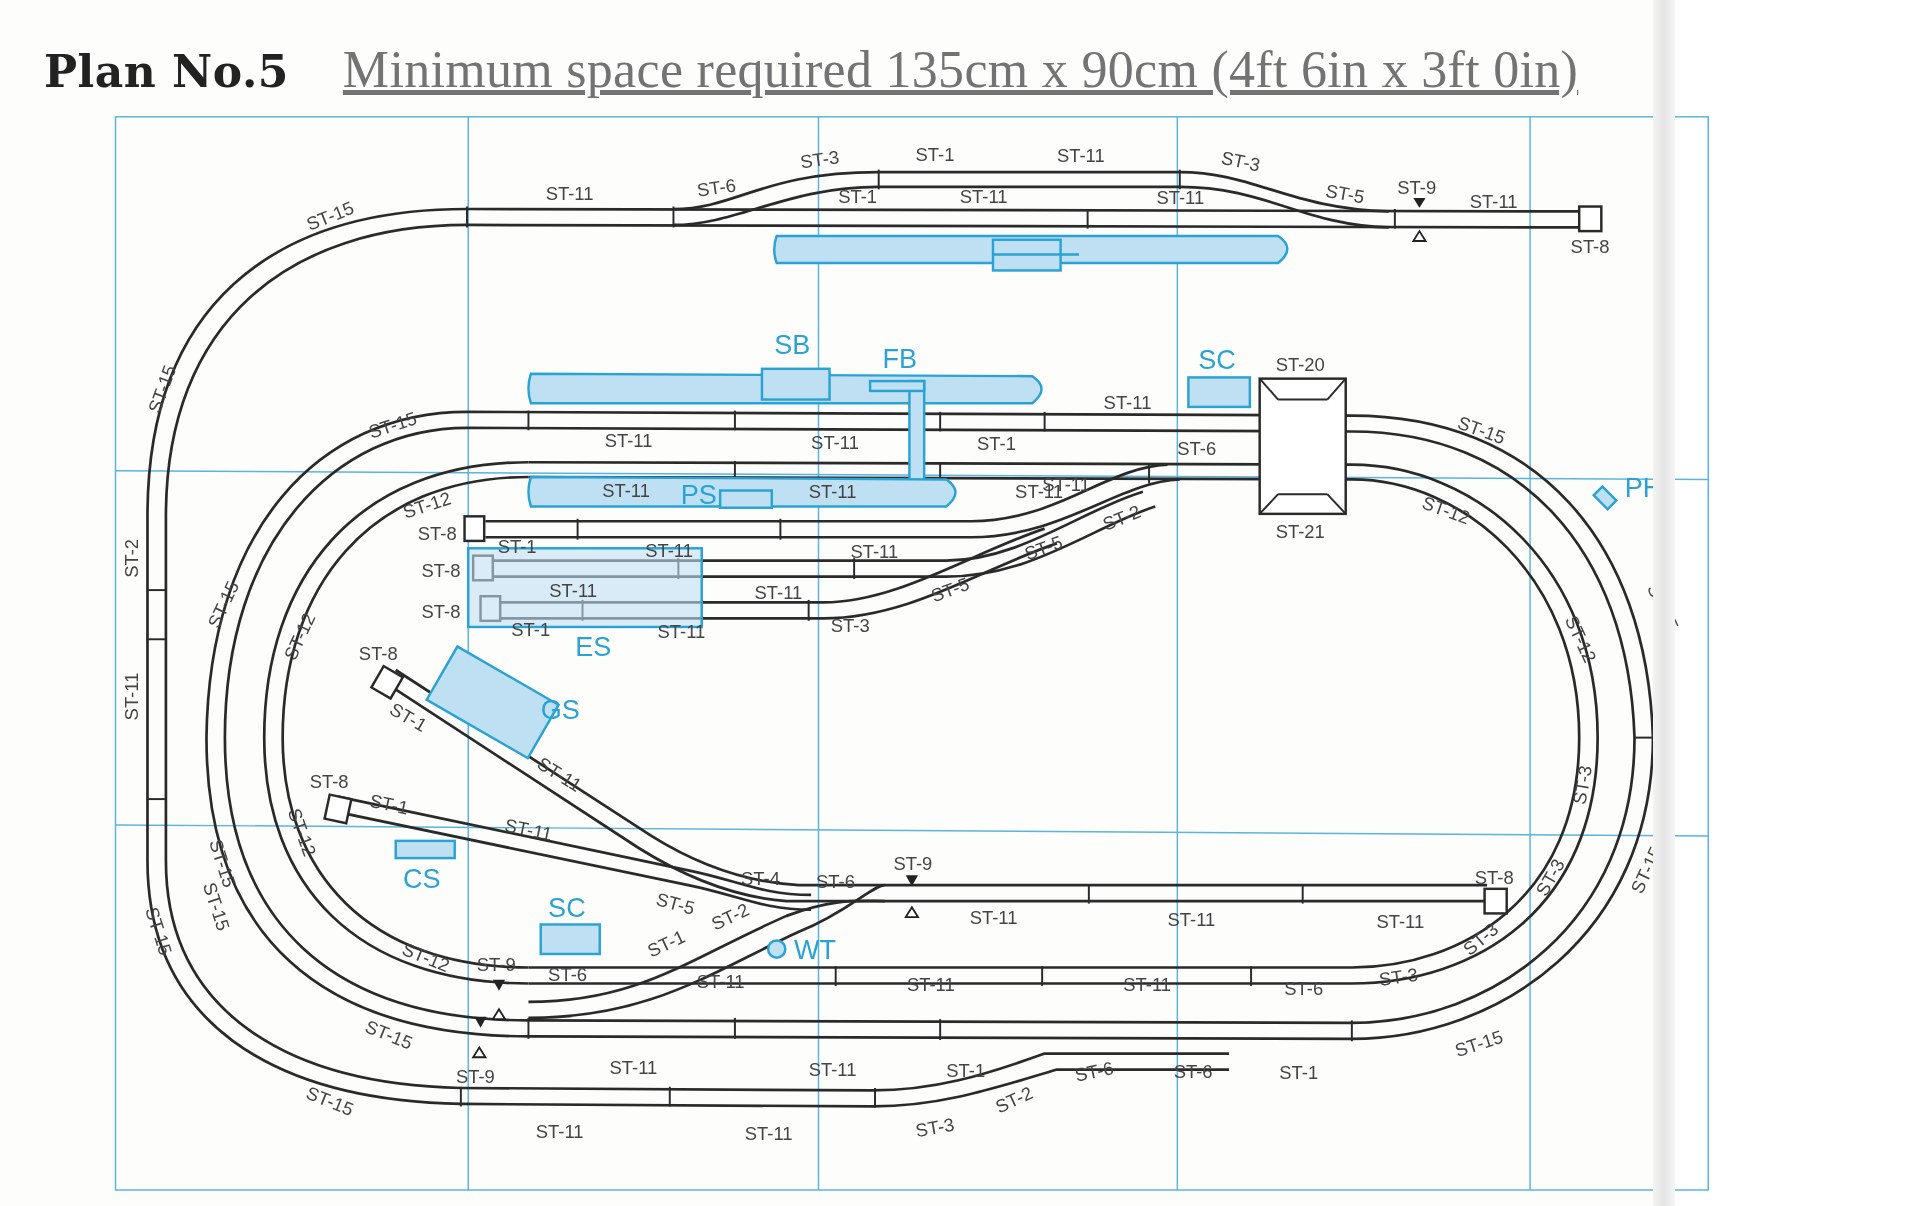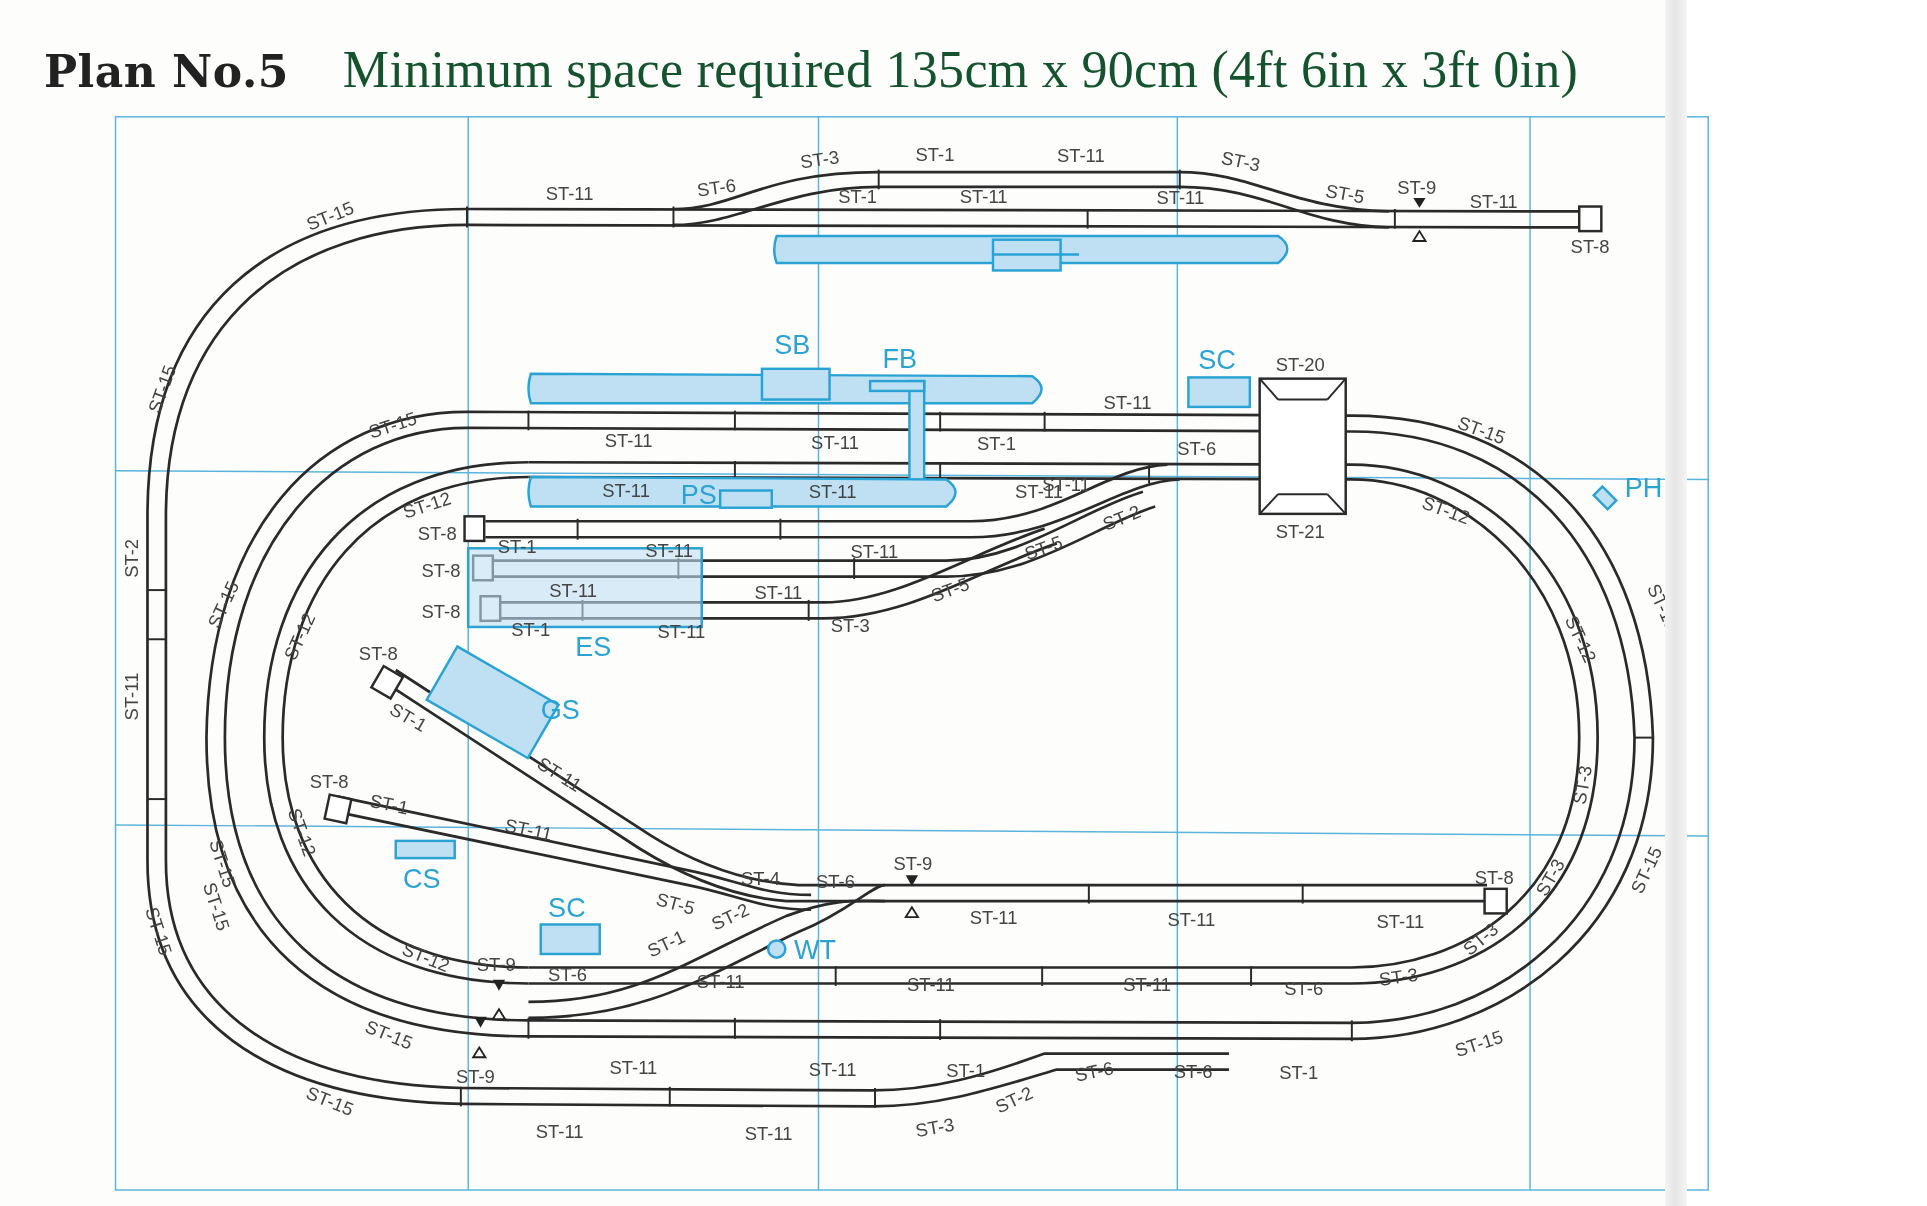--- a/index.html
+++ b/index.html
@@ -1,20 +1,20 @@
 <!DOCTYPE html>
 <html><head>
 <meta charset="utf-8">
 <style>
   html, body { margin:0; padding:0; background:#ffffff; }
   body { width:1927px; height:1206px; overflow:hidden; position:relative; font-family:"Liberation Sans", sans-serif; }
-  .page { position:absolute; left:0; top:0; width:1675px; height:1206px; background:#fdfdfc;padding-left:12px; }
+  .page { position:absolute; left:0; top:0; width:1675px; height:1206px; background:#fdfdfc; }
   .title-row { position:absolute; left:44px; top:40px; height:70px; display:flex; align-items:baseline; }
   .plan-no { font-family:"DejaVu Serif", serif; font-weight:bold; font-size:44px; color:#222; letter-spacing:0.5px; }
-  .plan-sub { font-family:"Liberation Serif", serif; font-size:52px; color:#14532d; margin-left:54px; letter-spacing:0.3px; }
+  .plan-sub { font-family:"Liberation Serif", serif; font-size:52px; color:#737373; margin-left:54px; letter-spacing:0.3px;text-decoration:underline; }
   svg.plan { position:absolute; left:0; top:0; width:1927px; height:1206px; }
   .grid { stroke:#5ab4dc; stroke-width:1.2; fill:none; }
   .rail { stroke:#2a2a2a; stroke-width:2.2; fill:none; }
   .tie { stroke:#2a2a2a; stroke-width:1.6; }
   .lbl { font-family:"Liberation Sans", sans-serif; font-size:15px; fill:#444; }
   .blbl { font-family:"Liberation Sans", sans-serif; font-size:22px; fill:#2aa3d4; }
   .bld { fill:#bfe0f2; stroke:#2aa3d4; stroke-width:2; }
   .bldl { stroke:#2aa3d4; stroke-width:2; fill:none; }
   .bumper { fill:#fff; stroke:#2a2a2a; stroke-width:2; }
   .sig { fill:#222; }

